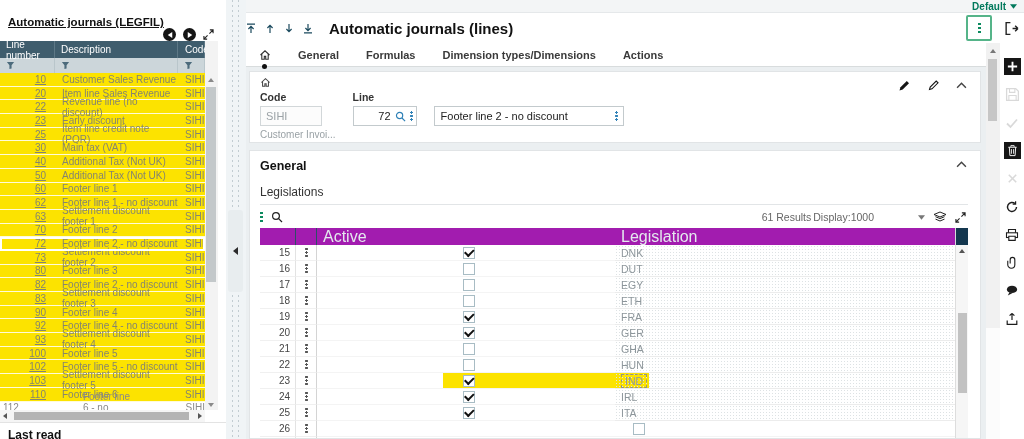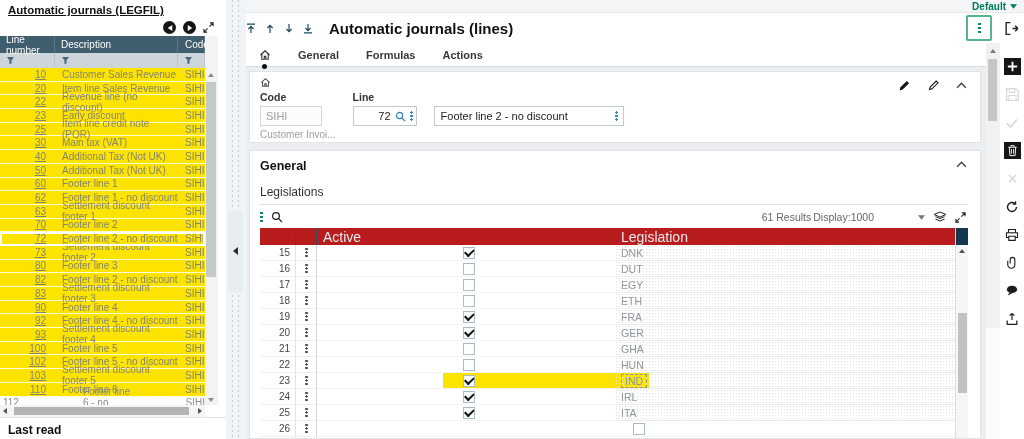--- a/index.html
+++ b/index.html
@@ -1,21 +1,21 @@
 <!DOCTYPE html>
 <html><head>
 <meta charset="utf-8">
 <style>
   * { margin:0; padding:0; box-sizing:border-box; }
   html,body { width:1024px; height:439px; overflow:hidden; background:#fff;
     font-family:"Liberation Sans","DejaVu Sans",sans-serif; color:#222; }
   .app { display:flex; width:1024px; height:439px; }
 
   
-  .lp { width:226px; background:#fff; display:flex; flex-direction:column; flex:none; }
+  .lp { width:226px; background:#fff; display:flex; flex-direction:column; flex:none;margin-top:12px; }
   .lp-title { padding:4px 0 0 8px; font-size:11.5px; font-weight:bold; text-decoration:underline; color:#111; height:19px; }
   .lp-toolbar { height:17px; display:flex; justify-content:flex-end; align-items:center; gap:7px; padding-right:12px; }
   .navcirc { width:13px; height:13px; border-radius:50%; background:#151515; display:flex; align-items:center; justify-content:center; }
   .navcirc svg { width:6px; height:8px; display:block; }
   .lp-expand { color:#222; display:flex; }
   .lp-tablewrap { display:flex; }
   .lp-grid { width:205px; }
   .lp-head { display:flex; height:17px; background:#3f5d6d; color:#fff; font-size:10px; align-items:center; }
   .lp-head > div { border-right:1px solid #5d7886; height:100%; display:flex; align-items:center; }
   .lp-filter { display:flex; height:15px; background:#ccd6da; align-items:center; }
@@ -99,21 +99,21 @@
   .g-sub { font-size:12px; color:#333; margin-top:12px; padding-bottom:5px; border-bottom:1px solid #e2e5e7; }
   .g-toolbar { height:22px; display:flex; align-items:center; gap:8px; margin-top:2px; }
   .g-toolbar .mag { color:#222; display:flex; cursor:pointer; }
   .g-toolbar .gdots { cursor:pointer; }
   .g-toolbar .sp { flex:1; }
   .tb-txt { font-size:10.5px; color:#666; }
   .tb-gap30 { width:28px; }
   .caret { color:#777; display:flex; cursor:pointer; }
   .tool-ic { color:#222; display:flex; cursor:pointer; }
   .g-table { margin-top:1px; display:flex; flex-direction:column; min-height:0; }
-  .g-head { display:flex; height:17px; background:#b91c1c; color:#e4eaee; font-size:14px; align-items:center; flex:none; }
+  .g-head { display:flex; height:17px; background:#a21caf; color:#e4eaee; font-size:16px; align-items:center; flex:none; }
   .gc-num { width:36px; flex:none; }
   .gc-dots { width:21px; flex:none; }
   .gc-active { flex:1; padding-left:6px; min-width:0; }
   .gc-leg { width:340px; flex:none; padding-left:6px; }
   .gc-sb { width:13px; flex:none; }
   .g-head .gc-num, .g-head .gc-dots { border-right:1px solid #2c4f66; height:100%; }
   .g-head .gc-sb { border-left:1px solid #d7dbdd; height:100%; background:#14374f; }
   .g-body { position:relative; flex:1; overflow:hidden; }
   .grow { display:flex; height:16px; align-items:stretch; position:relative; }
   .grow .gc-num { display:flex; align-items:center; justify-content:flex-end; padding-right:5px; font-size:10px; color:#444; border-right:1px solid #e3e3e3; border-bottom:1px solid #f0f0f0; }
@@ -419,20 +419,21 @@
     <div class="r-lower">
       <div class="r-contentcol">
         <div class="tabbar">
           <span class="tab-home">
               <svg width="12" height="12" viewBox="0 0 12 12">
                 <path d="M1.5 6L6 1.8 10.5 6M2.8 5V10.2h2.5V7.4h1.4v2.8h2.5V5" stroke="currentColor" fill="none" stroke-width="1.1"></path>
               </svg>
             </span>
           <span class="tab">General</span>
           <span class="tab">Formulas</span>
+          <span class="tab">Dimension types/Dimensions</span>
           <span class="tab">Actions</span>
           <i class="tab-dot"></i>
         </div>
 
         <div class="r-content">
 
           <div class="card card1">
             <span class="home-anchor">
                 <svg width="11" height="11" viewBox="0 0 12 12">
                   <path d="M1.5 6L6 1.8 10.5 6M2.8 5V10.2h2.5V7.4h1.4v2.8h2.5V5" stroke="currentColor" fill="none" stroke-width="1.1"></path>

